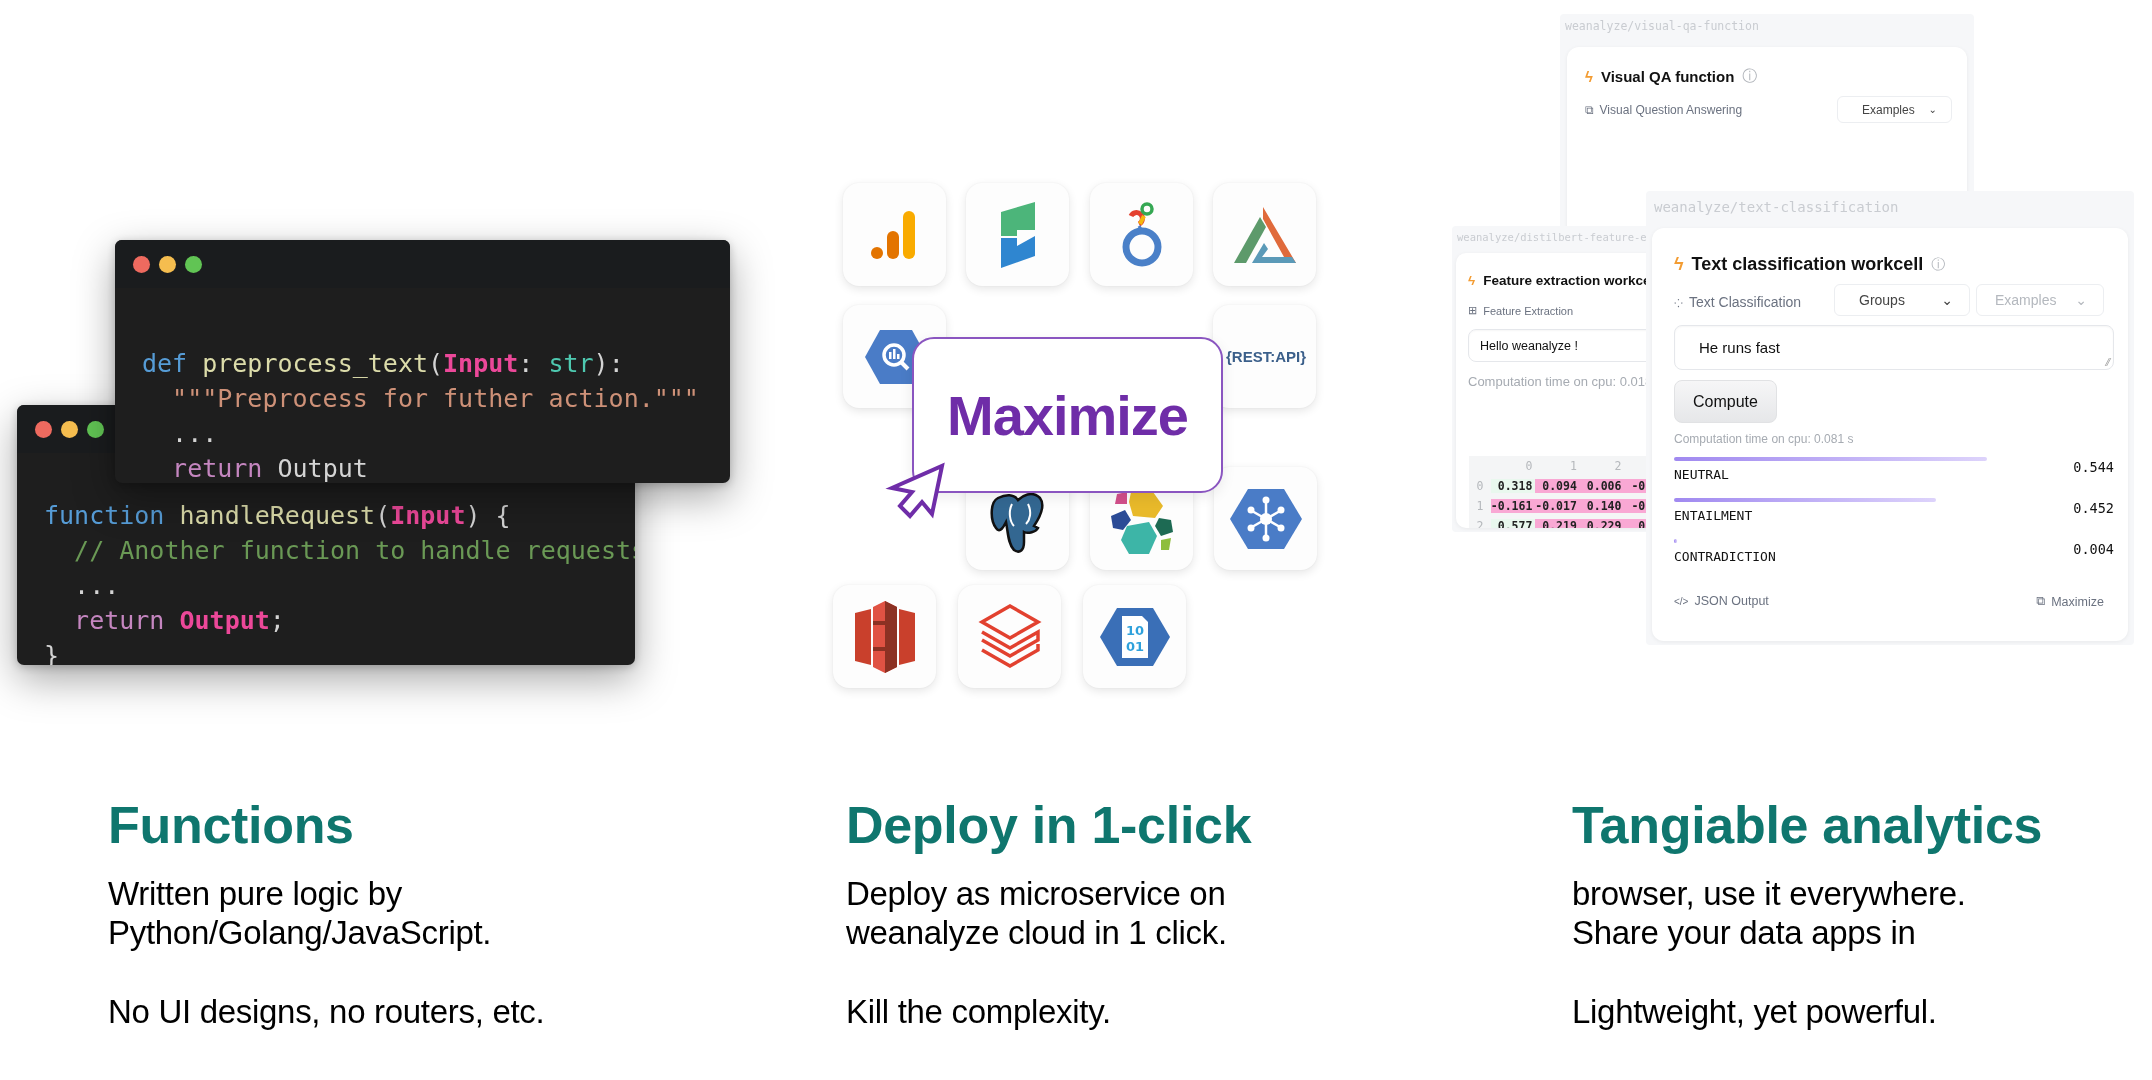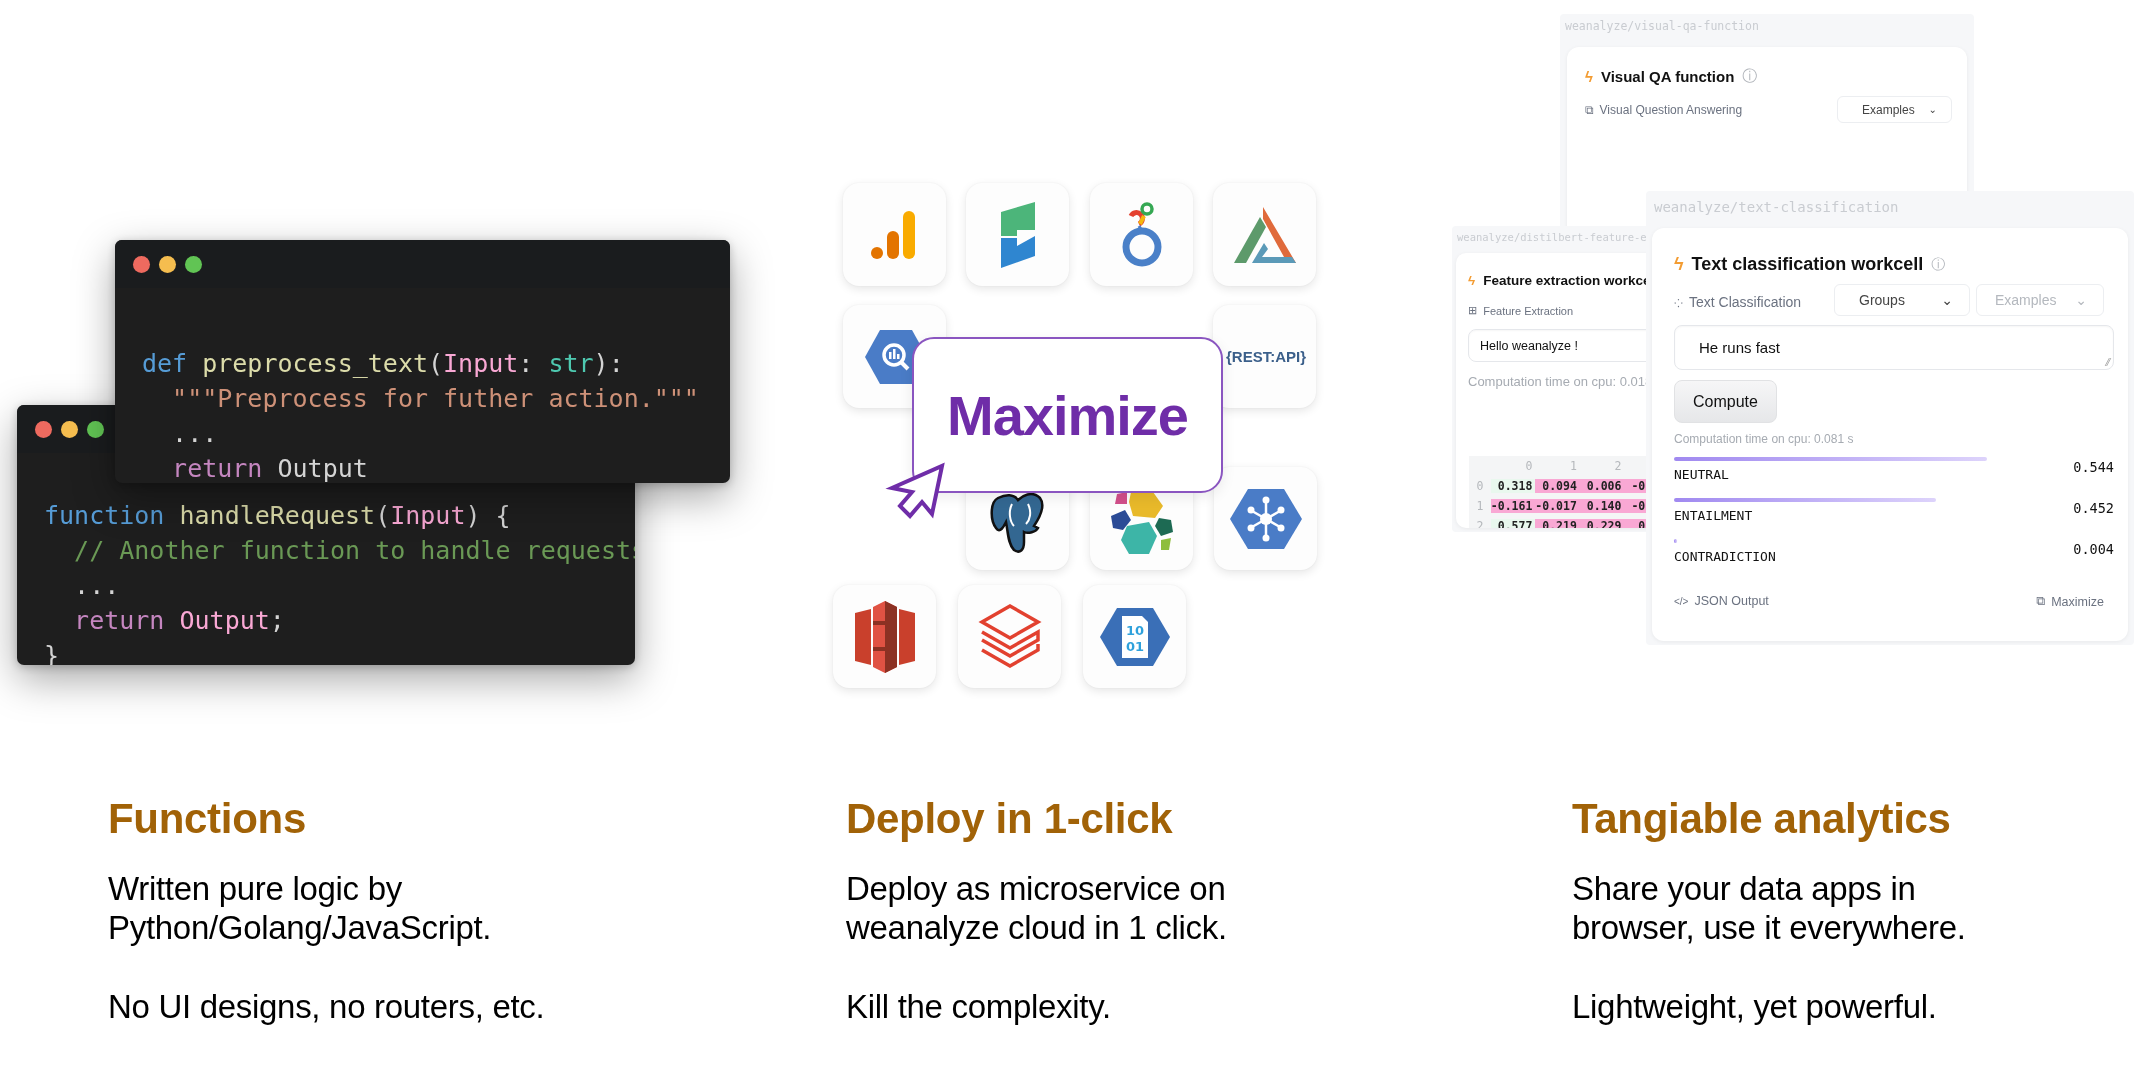--- a/index.html
+++ b/index.html
@@ -6,21 +6,21 @@
   html, body { width: 2152px; height: 1080px; background: #ffffff; overflow: hidden; }
   body { position: relative; font-family: "Liberation Sans", sans-serif; color: #000; }
 
   
   .code-win { position: absolute; background: #1e1e1e; border-radius: 7px; overflow: hidden;
     box-shadow: 0 14px 40px rgba(0,0,0,0.35), 0 2px 8px rgba(0,0,0,0.2); }
   .code-win .titlebar { height: 48px; background: #1a1c1e; display: flex; align-items: center; padding-left: 18px; gap: 9px; }
   .dot { width: 17px; height: 17px; border-radius: 50%; display: inline-block; }
   .dot.red { background: #ee6a5f; } .dot.yellow { background: #f5bd4f; } .dot.green { background: #61c454; }
   .code { font-family: "DejaVu Sans Mono", monospace; font-size: 25px; line-height: 35px; white-space: pre; padding-left: 27px; }
-  .kw { color: #569cd6; } .fn { color: #dcdcaa; } .ty { color: #f9a8d4; } .bi { color: #4ec9b0; }
+  .kw { color: #569cd6; } .fn { color: #dcdcaa; } .ty { color: #ec4899; font-weight: bold; } .bi { color: #4ec9b0; }
   .str { color: #ce9178; } .ret { color: #c586c0; } .cm { color: #6a9955; } .pl { color: #d4d4d4; }
 
   
   .tile { position: absolute; width: 103px; height: 103px; background: #fdfdfd; border-radius: 16px;
     box-shadow: 0 3px 10px rgba(0,0,0,0.10), 0 0 2px rgba(0,0,0,0.06); display: flex; align-items: center; justify-content: center; }
   .workcell { position: absolute; left: 912px; top: 337px; width: 311px; height: 156px; background: #fff;
     border: 2px solid #8a55c0; border-radius: 22px; display: flex; align-items: center; justify-content: center;
     box-shadow: 0 4px 14px rgba(0,0,0,0.08); }
   .workcell span { font-family: "Liberation Sans", sans-serif; font-weight: bold; font-size: 56px; color: #6f2da8; letter-spacing: -1px; }
   .cursor { position: absolute; left: 884px; top: 462px; }
@@ -48,21 +48,21 @@
   .ftable .g { background: #e9f8ee; } .ftable .w { background: #f9a8d4; }
 
   
   .cls-row { position: absolute; left: 22px; width: 440px; height: 40px; }
   .cls-bar { position: absolute; left: 0; top: 0; height: 4px; border-radius: 2px; background: linear-gradient(90deg, #a089f0, #ddd3fb); }
   .cls-label { position: absolute; left: 0; top: 10px; font-family: "DejaVu Sans Mono", monospace; font-size: 13px; color: #111; }
   .cls-val { position: absolute; right: 0; top: 2px; font-family: "DejaVu Sans Mono", monospace; font-size: 13.5px; color: #111; }
 
   
   .col { position: absolute; top: 795px; }
-  .col h2 { font-family: "Liberation Sans", sans-serif; font-weight: bold; font-size: 42px; letter-spacing: -0.3px; color: #a16207; margin-bottom: 26px; white-space: nowrap; }
+  .col h2 { font-family: "Liberation Sans", sans-serif; font-weight: bold; font-size: 52px; letter-spacing: -0.3px; color: #0f766e; margin-bottom: 19px; white-space: nowrap; }
   .col p { font-size: 33px; line-height: 39px; color: #000; letter-spacing: -0.3px; white-space: nowrap; }
   .col p.second { margin-top: 40px; }
 </style>
 </head>
 <body>
 
 <div class="code-win" style="left:17px; top:405px; width:618px; height:260px;">
   <div class="titlebar">
     <span class="dot red"></span>
     <span class="dot yellow"></span>
@@ -340,16 +340,16 @@
 
 <div class="col" style="left:846px;">
   <h2>Deploy in 1-click</h2>
   <p>Deploy as microservice on</p>
   <p>weanalyze cloud in 1 click.</p>
   <p class="second">Kill the complexity.</p>
 </div>
 
 <div class="col" style="left:1572px;">
   <h2>Tangiable analytics</h2>
+  <p>browser, use it everywhere.</p>
   <p>Share your data apps in</p>
-  <p>browser, use it everywhere.</p>
   <p class="second">Lightweight, yet powerful.</p>
 </div>
 
 </body></html>

